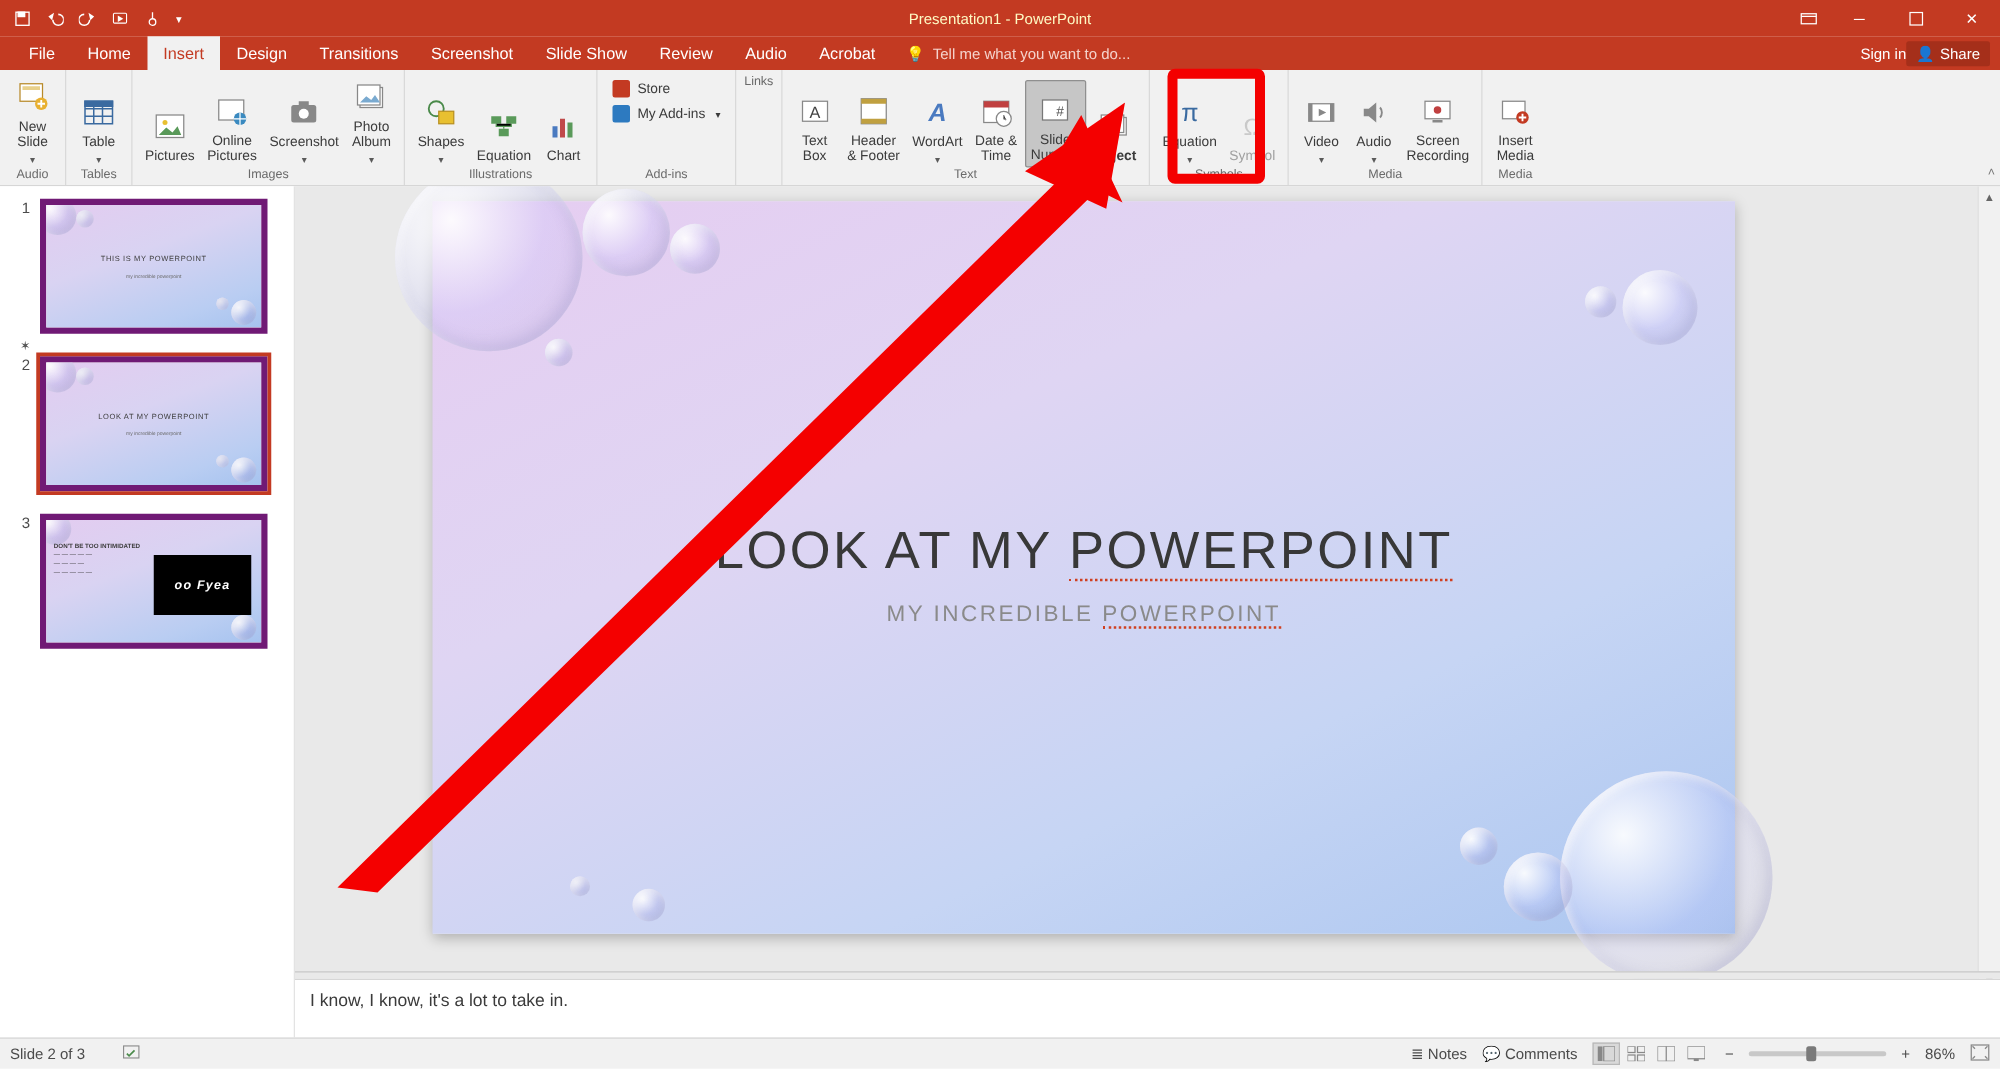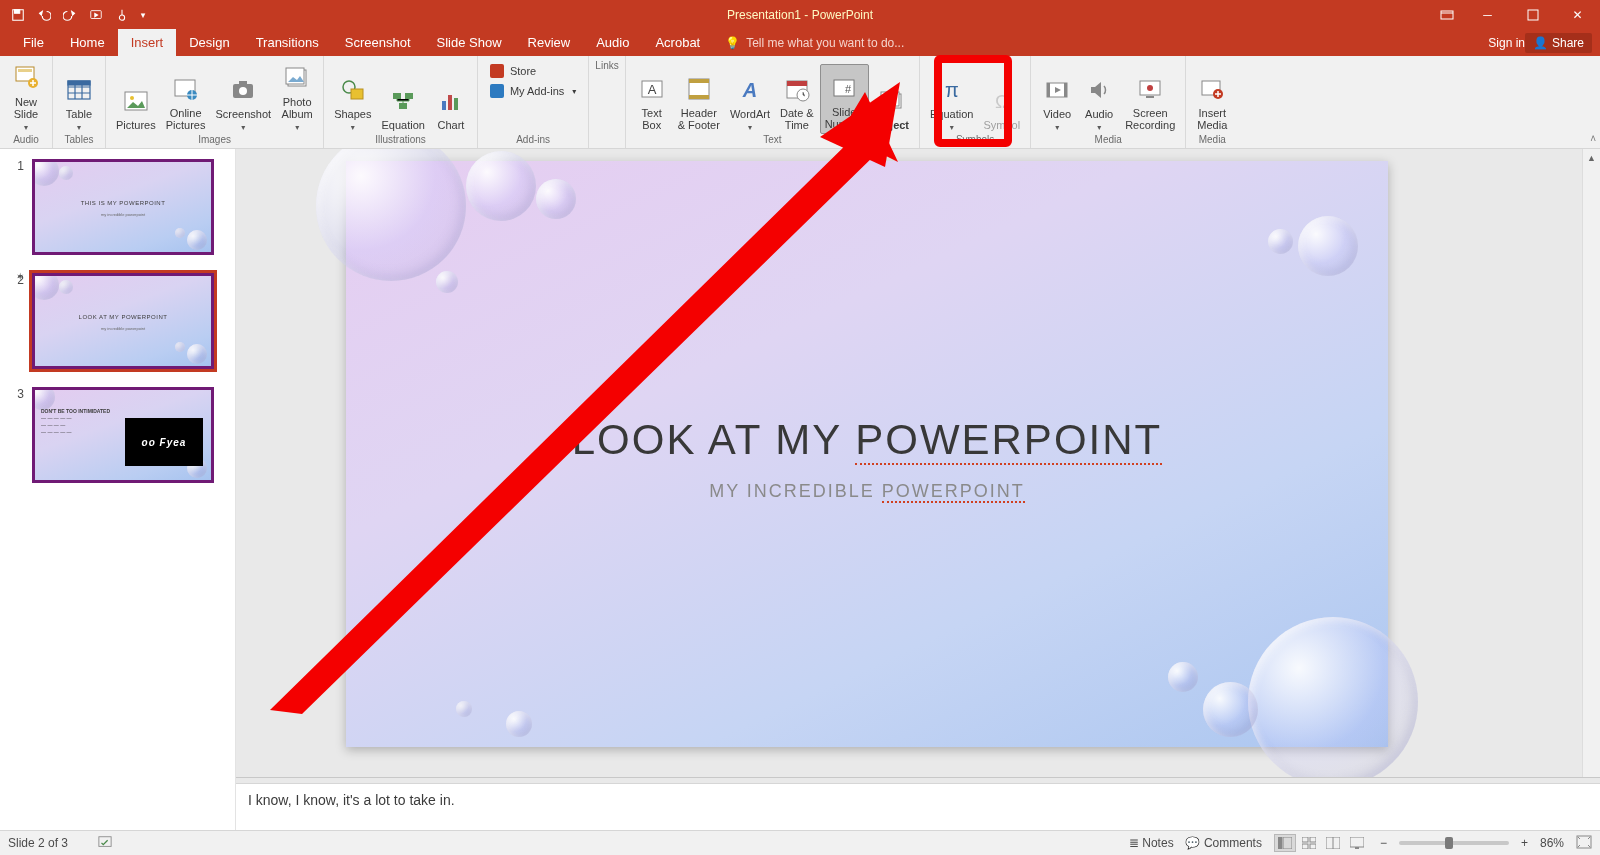--- a/index.html
+++ b/index.html
@@ -43,21 +43,21 @@
 .highlight-box { position:absolute; border:8px solid #f40000; border-radius:6px; pointer-events:none; }
 
 
 .arrow-svg { position:absolute; pointer-events:none; }
 
 
 .workspace { position:absolute; left:0; top:149px; right:0; bottom:25px; display:flex; }
 .thumbs { width:236px; background:#fff; border-right:1px solid #e3e3e3; padding:10px 14px; overflow:hidden;}
 .thumb-row { display:flex; gap:8px; margin-bottom:18px;}
 .thumb-num { font-size:12px; color:#4b4b4b; width:10px; text-align:right;}
-.thumb-slide { width:182px; height:96px; border:3px solid #701a75; position:relative; overflow:hidden;}
+.thumb-slide { width:182px; height:108px; border:5px solid #701a75; position:relative; overflow:hidden;}
 .thumb-slide.selected { outline:3px solid #c33a22; }
 .thumb-bg { width:100%; height:100%; background:linear-gradient(160deg,#e3ccf0 0%, #d9d3f2 40%, #b9cdf2 80%, #a6c3ef 100%); position:relative;}
 .thumb-title { position:absolute; width:100%; top:42%; text-align:center; font-size:6px; letter-spacing:.5px; color:#3c3c3c; font-weight:500;}
 .thumb-sub { position:absolute; width:100%; top:55%; text-align:center; font-size:4px; color:#6a6a6a;}
 .thumb-star { position:absolute; left:2px; top:112px; font-size:10px; color:#555;}
 .thumb3-content { position:absolute; left:6px; top:18px; right:6px; font-size:5px; color:#3c3c3c; text-align:left; line-height:1.4;}
 .thumb3-img { position:absolute; right:8px; top:28px; width:78px; height:48px; background:#000; color:#fff; font-size:10px; font-weight:bold; display:flex; align-items:center; justify-content:center; font-style:italic; letter-spacing:1px;}
 
 .edit-area { flex:1; background:#e9e9e9; position:relative; overflow:hidden;}
 .edit-scroll { position:absolute; right:0; top:0; bottom:0; width:18px; background:#f1f1f1; border-left:1px solid #ddd;}

